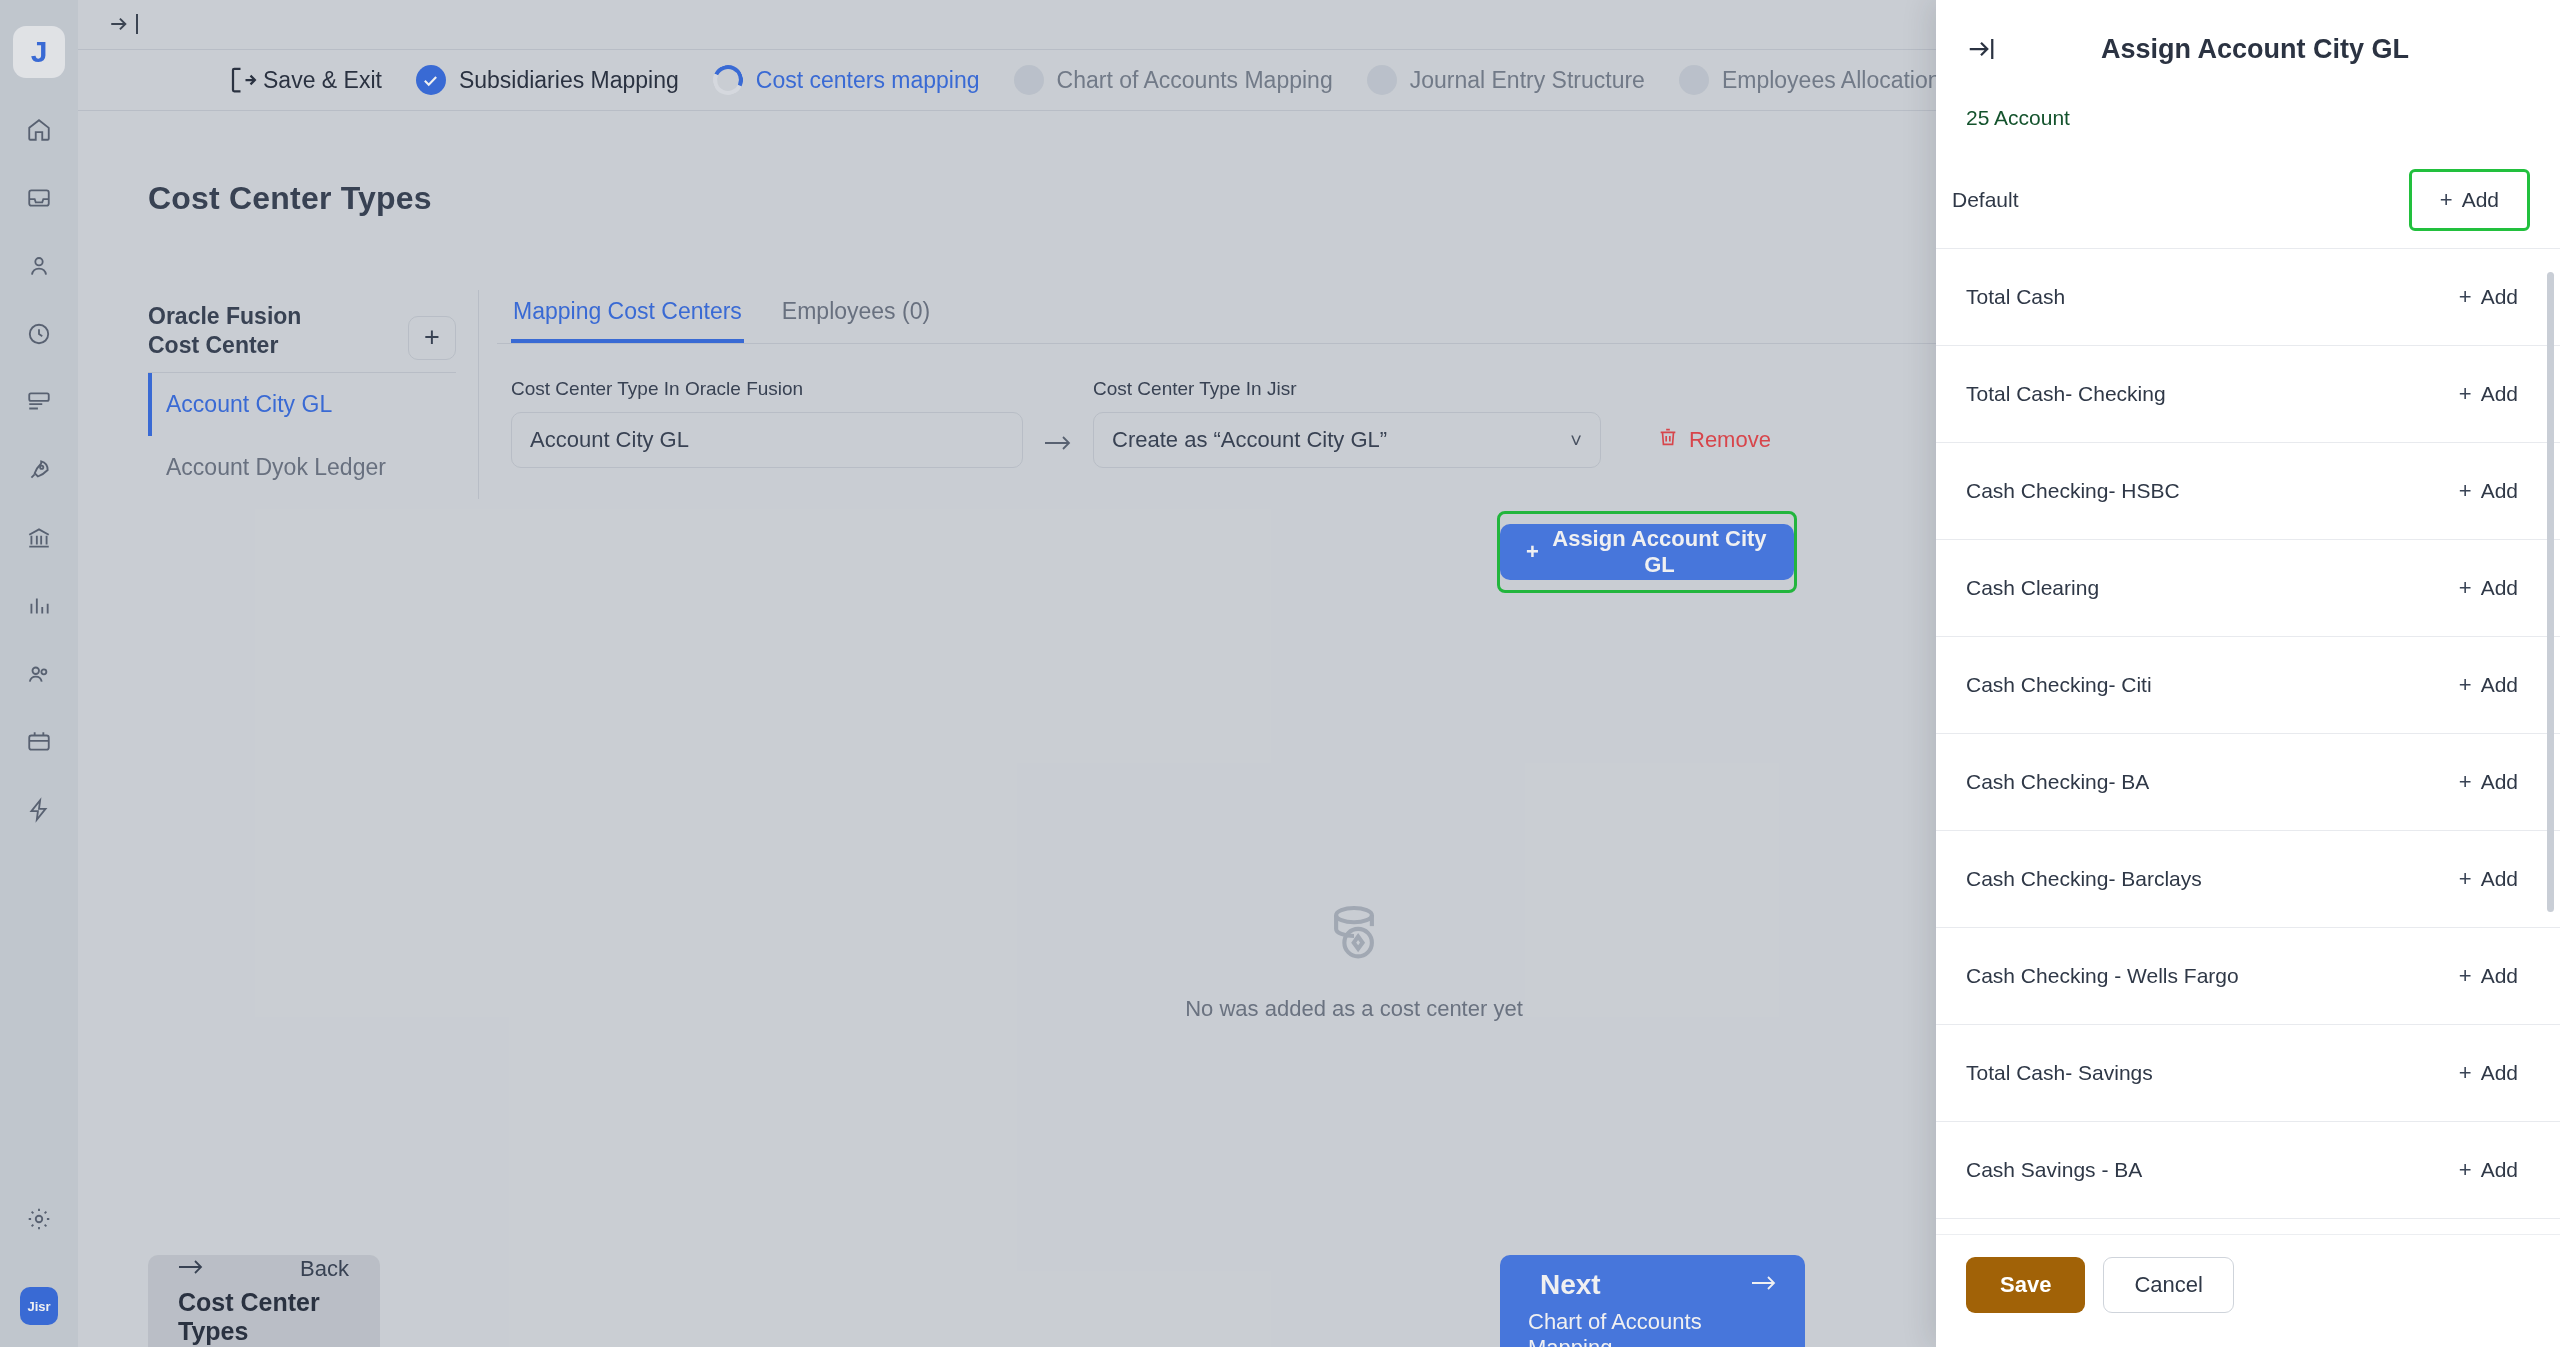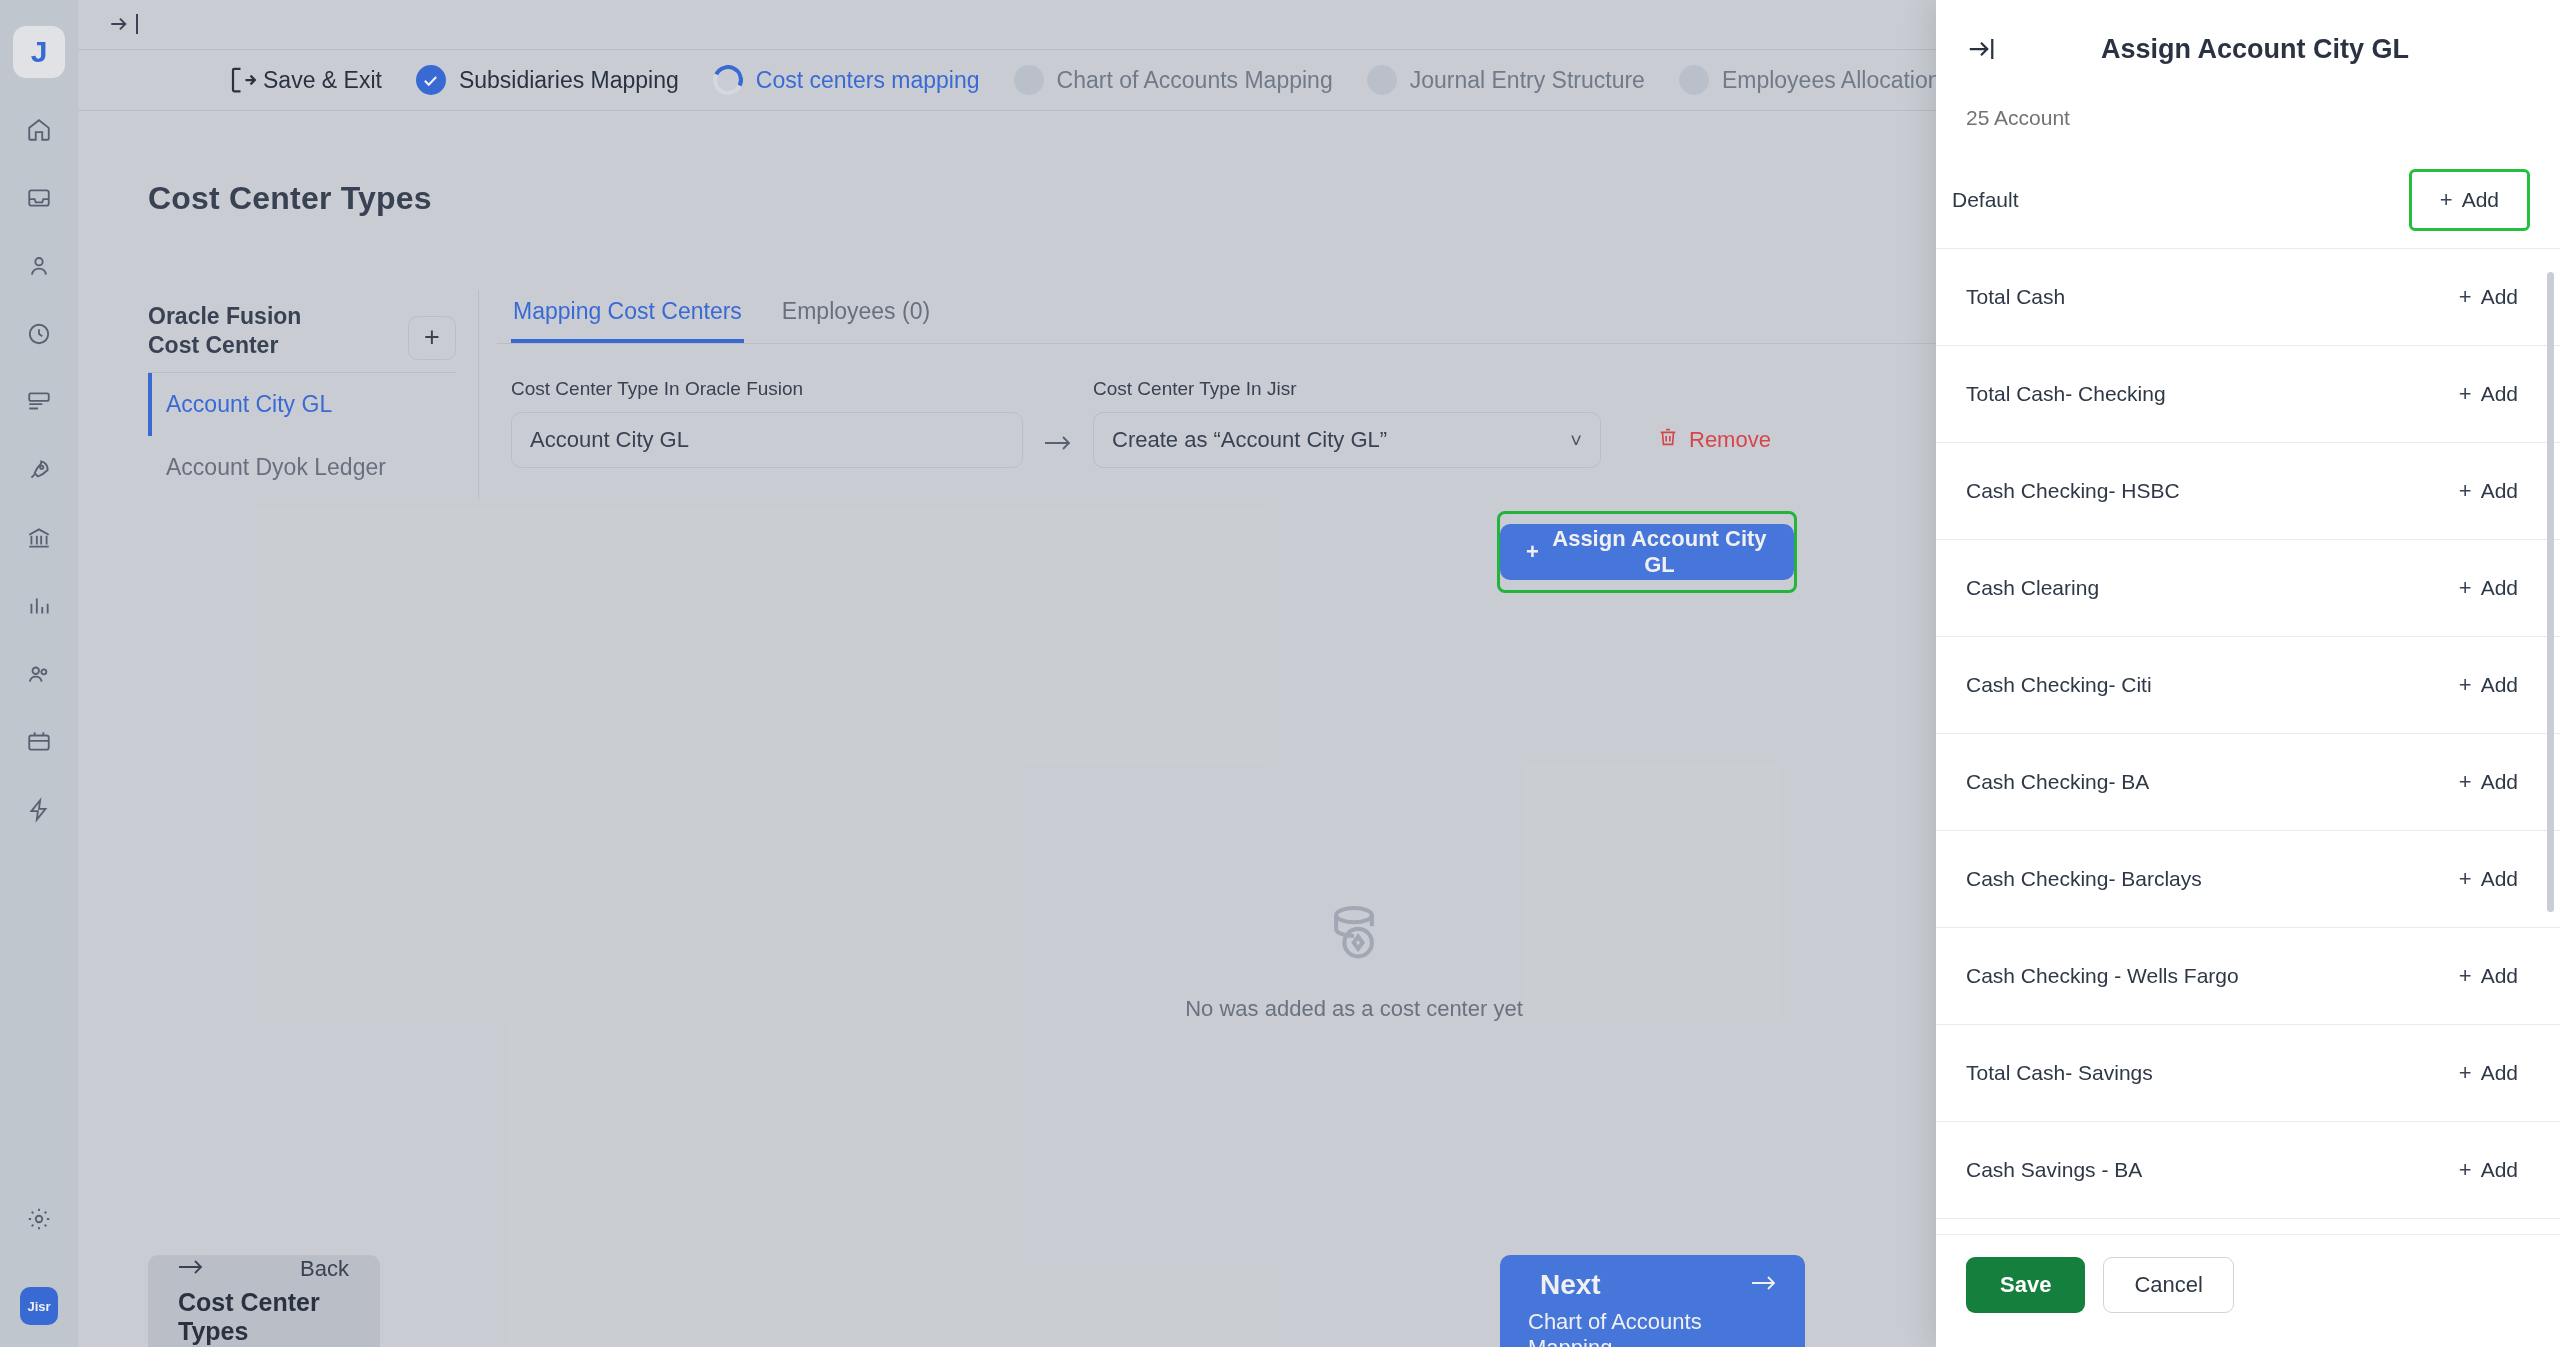--- a/index.html
+++ b/index.html
@@ -184,21 +184,21 @@
     background: #ffffff; display: flex; flex-direction: column;
     box-shadow: -6px 0 28px rgba(25,32,45,.12);
   }
   .drawer-head {
     height: 98px; display: flex; align-items: center; gap: 24px;
     padding: 0 30px; flex: none;
   }
   .drawer-close { color: #2b3342; display: flex; }
   .drawer-close svg { width: 30px; height: 30px; }
   .drawer-title { flex: 1; text-align: center; font-size: 27px; font-weight: 700; color: #2b3342; padding-right: 40px;}
-  .drawer-count { font-size: 21px; color: #737373; padding: 8px 30px 22px; flex: none; }
+  .drawer-count { font-size: 21px; color: #14532d; padding: 8px 30px 22px; flex: none; }
 
   .drawer-list { flex: 1; overflow: hidden; position: relative; }
   .acc-row {
     display: flex; align-items: center; justify-content: space-between;
     padding: 0 30px; height: 97px;
     border-bottom: 1px solid #e8eaee;
   }
   .acc-row:first-child { border-bottom: 1px solid #e8eaee; padding-left: 16px; }
   .acc-name { font-size: 21px; color: #2f3847; }
   .add-btn {
@@ -208,21 +208,21 @@
   }
   .add-btn .plus { font-size: 22px; color: #3a4456; }
   .add-highlight {
     border: 3px solid #22c03e; border-radius: 6px; padding: 7px 16px;
   }
   .drawer-foot {
     flex: none; padding: 22px 30px 34px; display: flex; gap: 18px;
     border-top: 1px solid #eceef1; background: #fff;
   }
   .btn-save {
-    background: #15803d; color: #fff; border: none; border-radius: 9px;
+    background: #a16207; color: #fff; border: none; border-radius: 9px;
     height: 56px; padding: 0 34px; font-size: 22px; font-weight: 600;
   }
   .btn-cancel {
     background: #fff; color: #2f3847; border: 1px solid #cfd4db; border-radius: 9px;
     height: 56px; padding: 0 30px; font-size: 22px;
   }
   .scroll-track {
     position: absolute; right: 6px; top: 120px; width: 7px; height: 1120px;
     background: transparent;
   }

